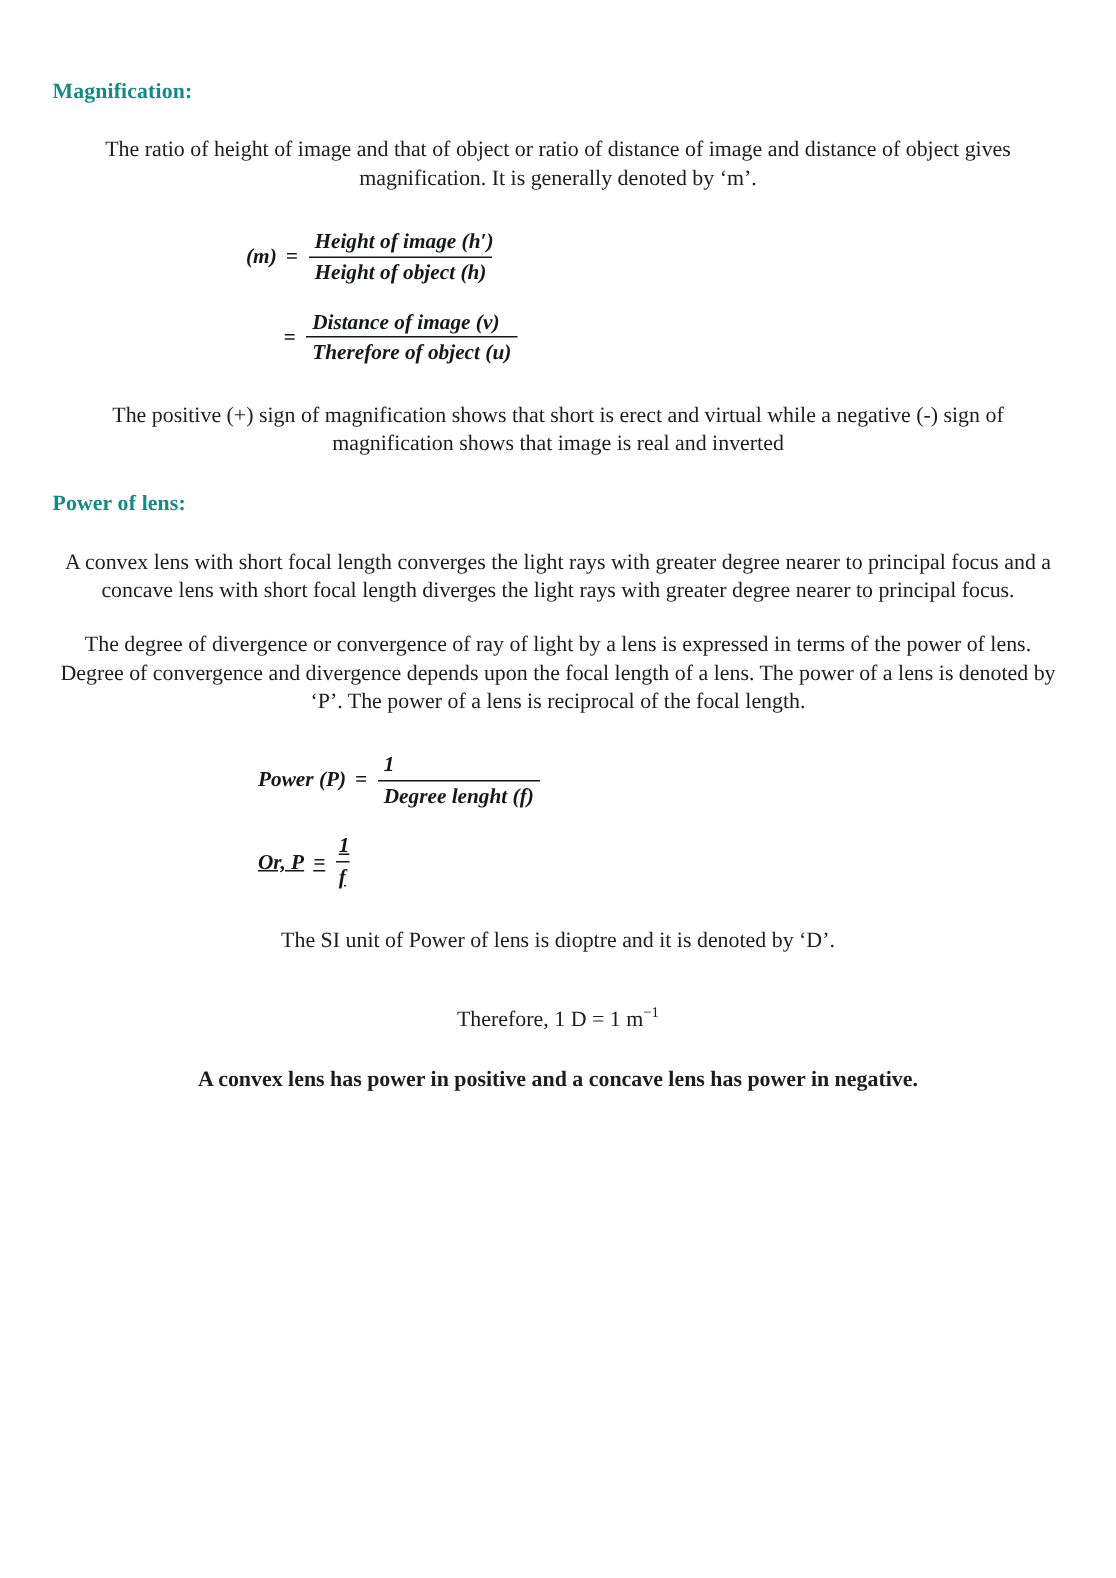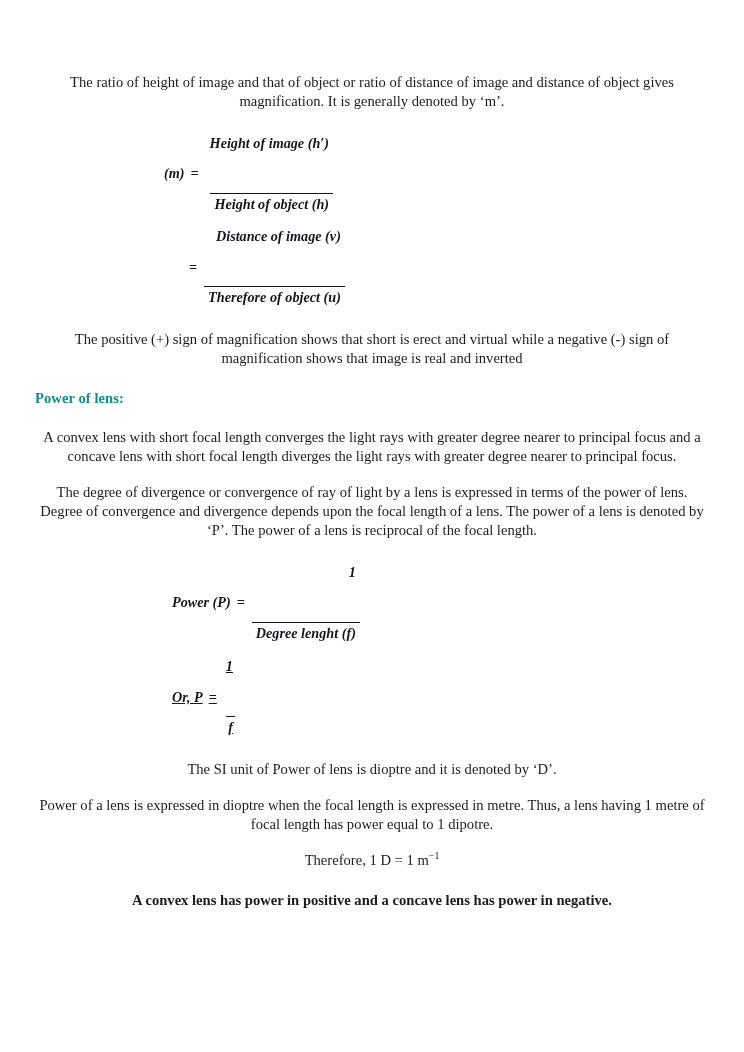--- a/index.html
+++ b/index.html
@@ -75,24 +75,23 @@
   }
   .math-eq {
     display: inline-block;
     padding-right: 7px;
     font-style: italic;
     font-weight: bold;
   }
   .frac {
     display: inline-flex;
     flex-direction: column;
-    align-items: flex-end;
+    align-items: flex-start;
     vertical-align: middle;
     line-height: 1.18;
-    gap: 40px;
   }
   .frac .num {
     padding: 0 4px 1px 4px;
   }
   .frac .den {
     padding: 2px 4px 0 4px;
     border-top: 1.3px solid #15171a;
   }
   .frac.narrow .num,
   .frac.narrow .den {
@@ -110,20 +109,21 @@
   .math-group-2 { margin-left: 137px; }
   .math-indent-eq { margin-left: 25px; }
   .math-indent-eq2 { margin-left: 0px; text-decoration: underline; }
 </style>
 </head>
 <body>
 
 <div class="page">
   <div class="content">
 
+    <h2 class="section-heading">Magnification:</h2>
 
     <div class="gap-md"></div>
 
     <p class="para">The ratio of height of image and that of object or ratio of distance of image and distance of object gives magnification. It is generally denoted by ‘m’.</p>
 
     <div class="gap-lg"></div>
 
     <div class="math-block math-group-1">
       <div class="math-row">
         <span class="math-lhs">(m)</span>
@@ -184,21 +184,20 @@
         </span>
       </div>
     </div>
 
     <div class="gap-lg"></div>
 
     <p class="para">The SI unit of Power of lens is dioptre and it is denoted by ‘D’.</p>
 
     <div class="gap-sm"></div>
 
-    <p class="para">Power of a lens is expressed in dioptre when the focal length is expressed in metre. Thus, a lens having 1 metre of focal length has power equal to 1 dipotre.</p>
 
     <div class="gap-sm"></div>
 
     <p class="para"><span>Therefore, 1 D = 1 m</span><span class="sup">−1</span></p>
 
     <div class="gap-md"></div>
 
     <p class="para bold">A convex lens has power in positive and a concave lens has power in negative.</p>
 
   </div>

